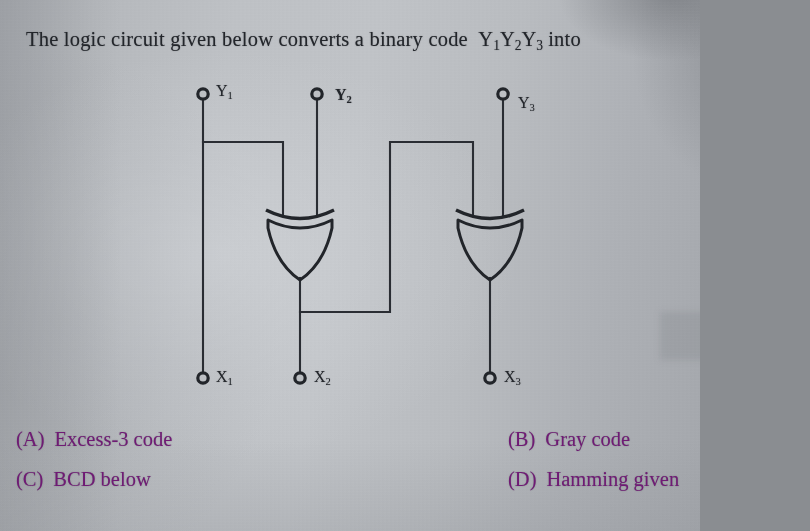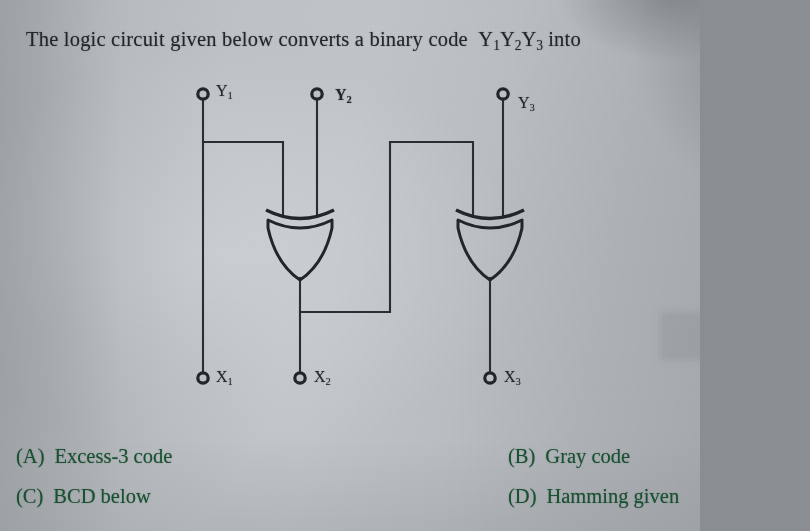--- a/index.html
+++ b/index.html
@@ -121,24 +121,23 @@
     top: 428px;
     width: 810px;
   }
   .opt-row {
     position: relative;
     height: 40px;
   }
   .opt {
     position: absolute;
     font-size: 20.5px;
-    color: #14532d;
+    color: #701a75;
     text-shadow: 0 0 1.2px rgba(40,43,48,0.42);
     white-space: nowrap;
-    margin-top: 17px;
   }
   .opt .tag { margin-right: 10px; }
   .opt-left { left: 16px; }
   .opt-right { left: 508px; }
 </style>
 </head>
 <body>
 
 <div id="page">
 

